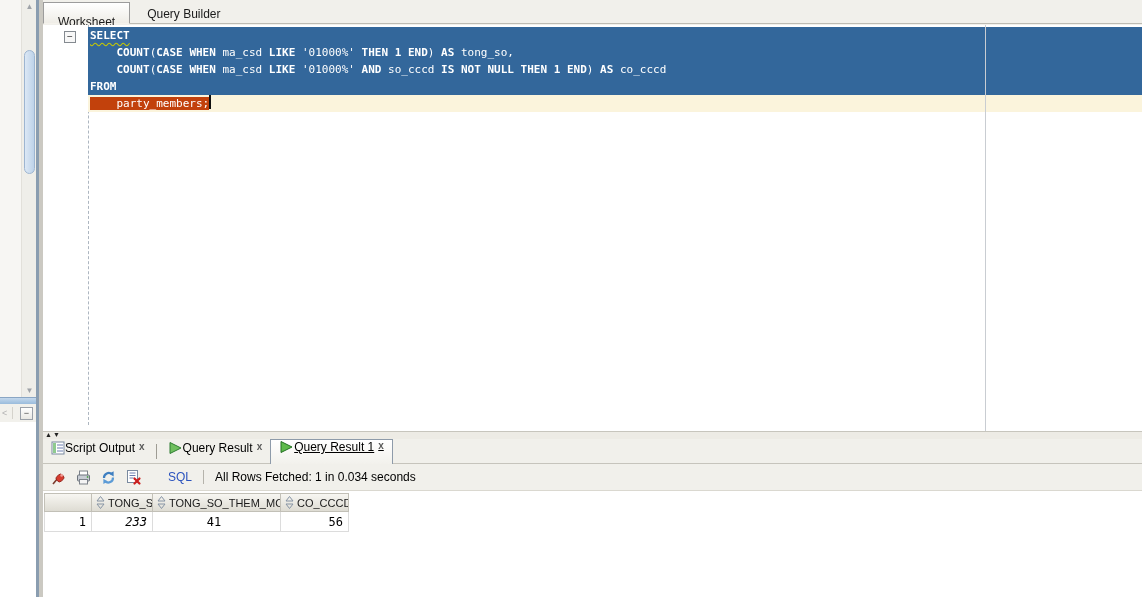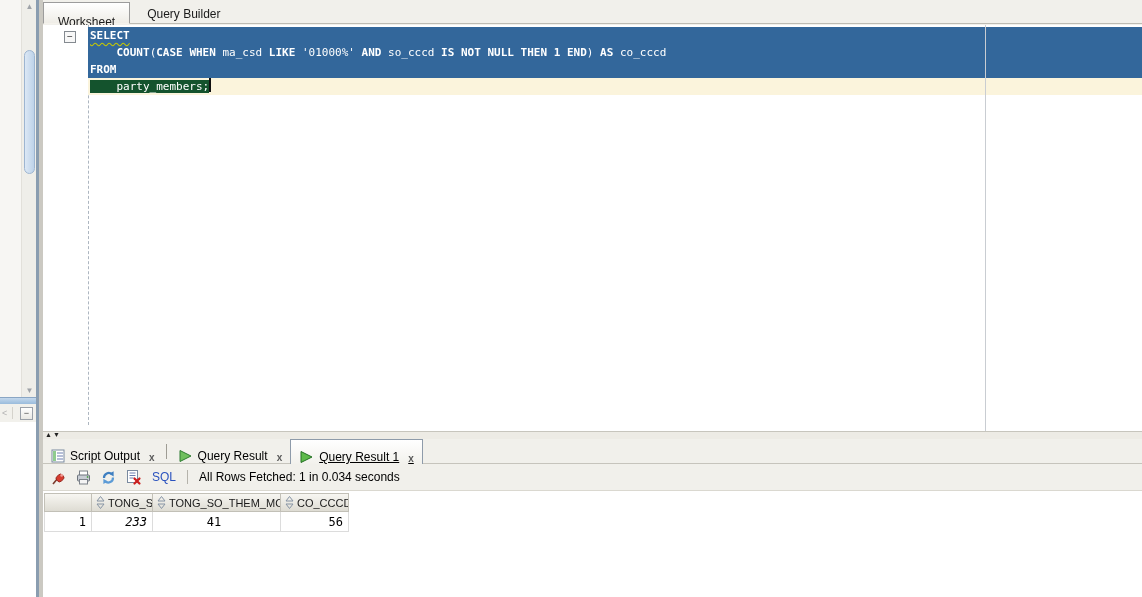--- a/index.html
+++ b/index.html
@@ -41,41 +41,41 @@
   .editor { position:absolute; left:0; top:25px; width:1099px; height:406px; background:#FFFFFF; }
   .gutter-dash { position:absolute; left:45px; top:0; height:400px; width:0; border-left:1px dashed #ADB6C0; }
   .fold-box { position:absolute; left:21px; top:6px; width:12px; height:12px; border:1px solid #848A90; background:#F7F7F7;
     font-size:10px; line-height:9px; text-align:center; color:#333; z-index:6; }
   .margin-line { position:absolute; left:942px; top:0; width:1px; height:406px; background:#C9CDD2; z-index:5; }
   #code { position:absolute; left:0; top:2px; width:1099px; font-family:"DejaVu Sans Mono", monospace;
     font-size:11px; z-index:2; }
   .code-line { height:17px; line-height:17px; white-space:pre; margin-left:45px; padding-left:2px; color:#000; }
   .code-line.sel-full { background:#33679B; color:#FFFFFF; }
   .code-line.current { background:#FBF4DC; }
-  .code-line .code-text.sel { background:#14532d; color:#FFFFFF; }
+  .code-line .code-text.sel { background:#c2410c; color:#FFFFFF; }
   .code-line b { font-weight:bold; }
   .squiggle { text-decoration:underline; text-decoration-style:wavy; text-decoration-color:#C9C900;
     text-decoration-skip-ink:none; text-underline-offset:3px; }
   .caret { display:inline-block; width:2px; height:14px; background:#101010; vertical-align:-2px; }
 
   
   .hsplit { position:absolute; left:0; top:431px; width:1099px; height:8px; background:#EDEBE5; border-top:1px solid #C7C5BD; }
   .hsplit .grips { position:absolute; left:2px; top:-1px; font-size:7px; color:#222; letter-spacing:1px; line-height:8px; }
 
   
   .bottom { position:absolute; left:0; top:439px; width:1099px; height:158px; background:#FFFFFF; }
   .rtabbar { position:relative; height:25px; background:#F1F0EB; border-bottom:1px solid #C6C4BC; display:flex; align-items:flex-end; }
-  .rtab { display:flex; align-items:flex-end; gap:5px; height:22px; padding:0 8px; font-size:12px; color:#000; margin-bottom:0; }
+  .rtab { display:flex; align-items:flex-start; height:22px; padding:0 8px; font-size:12px; color:#000; margin-bottom:0; }
   .rtab.active { height:25px; background:linear-gradient(#FFFFFF,#F2F1EC); border:1px solid #8E9BAA; border-bottom:none; margin-bottom:-1px;text-decoration:underline; }
   .rtab-close { font-size:10px; font-weight:bold; color:#5A5A5A; margin-left:4px; }
   .rtab-sep { width:1px; height:15px; background:#9E9C94; margin:0 3px 4px 3px; }
 
   .rtoolbar { display:flex; align-items:center; height:27px; background:#F1F0EB; border-bottom:1px solid #DAD8D0; padding-left:7px; gap:8px; }
   .tb-icon { width:17px; height:17px; display:inline-block; }
-  .sql-label { font-size:12px; color:#2A52BE; margin-left:2px; }
+  .sql-label { font-size:12px; color:#2A52BE; margin-left:18px; }
   .tb-sep { width:1px; height:14px; background:#B5B3AB; margin:0 3px; }
   .status-text { font-size:12px; color:#000; }
 
   
   .grid { position:relative; margin-top:2px; margin-left:1px; }
   .grid-header { display:flex; }
   .gh-cell { height:19px; background:linear-gradient(#F7F6F2,#DEDCD3); border-right:1px solid #C2C0B7;
     border-top:1px solid #C2C0B7; border-bottom:1px solid #C2C0B7; display:flex; align-items:center; gap:3px;
     font-size:11px; color:#1A1A1A; padding:0 4px; overflow:hidden; }
   .gh-cell:first-child { border-left:1px solid #C2C0B7; }
@@ -113,20 +113,21 @@
     <div class="top-tabbar">
       <div class="wtab active">Worksheet</div>
       <div class="wtab inactive">Query Builder</div>
     </div>
 
     <div class="editor">
       <div class="fold-box">−</div>
       <div class="gutter-dash"></div>
       <div id="code">
           <div class="code-line sel-full"><span class="code-text"><b><span class="squiggle">SELECT</span></b></span></div>
+          <div class="code-line sel-full"><span class="code-text">    <b>COUNT</b>(<b>CASE</b> <b>WHEN</b> ma_csd <b>LIKE</b> '01000%' <b>THEN</b> <b>1</b> <b>END</b>) <b>AS</b> tong_so,</span></div>
           <div class="code-line sel-full"><span class="code-text">    <b>COUNT</b>(<b>CASE</b> <b>WHEN</b> ma_csd <b>LIKE</b> '01000%' <b>AND</b> so_cccd <b>IS</b> <b>NOT</b> <b>NULL</b> <b>THEN</b> <b>1</b> <b>END</b>) <b>AS</b> co_cccd</span></div>
           <div class="code-line sel-full"><span class="code-text"><b>FROM</b></span></div>
           <div class="code-line current"><span class="code-text sel">    party_members;</span><span class="caret"></span></div>
         </div>
       <div class="margin-line"></div>
     </div>
 
     <div class="hsplit">
       <span class="grips"><span>▲</span><span>▼</span></span>
     </div>

